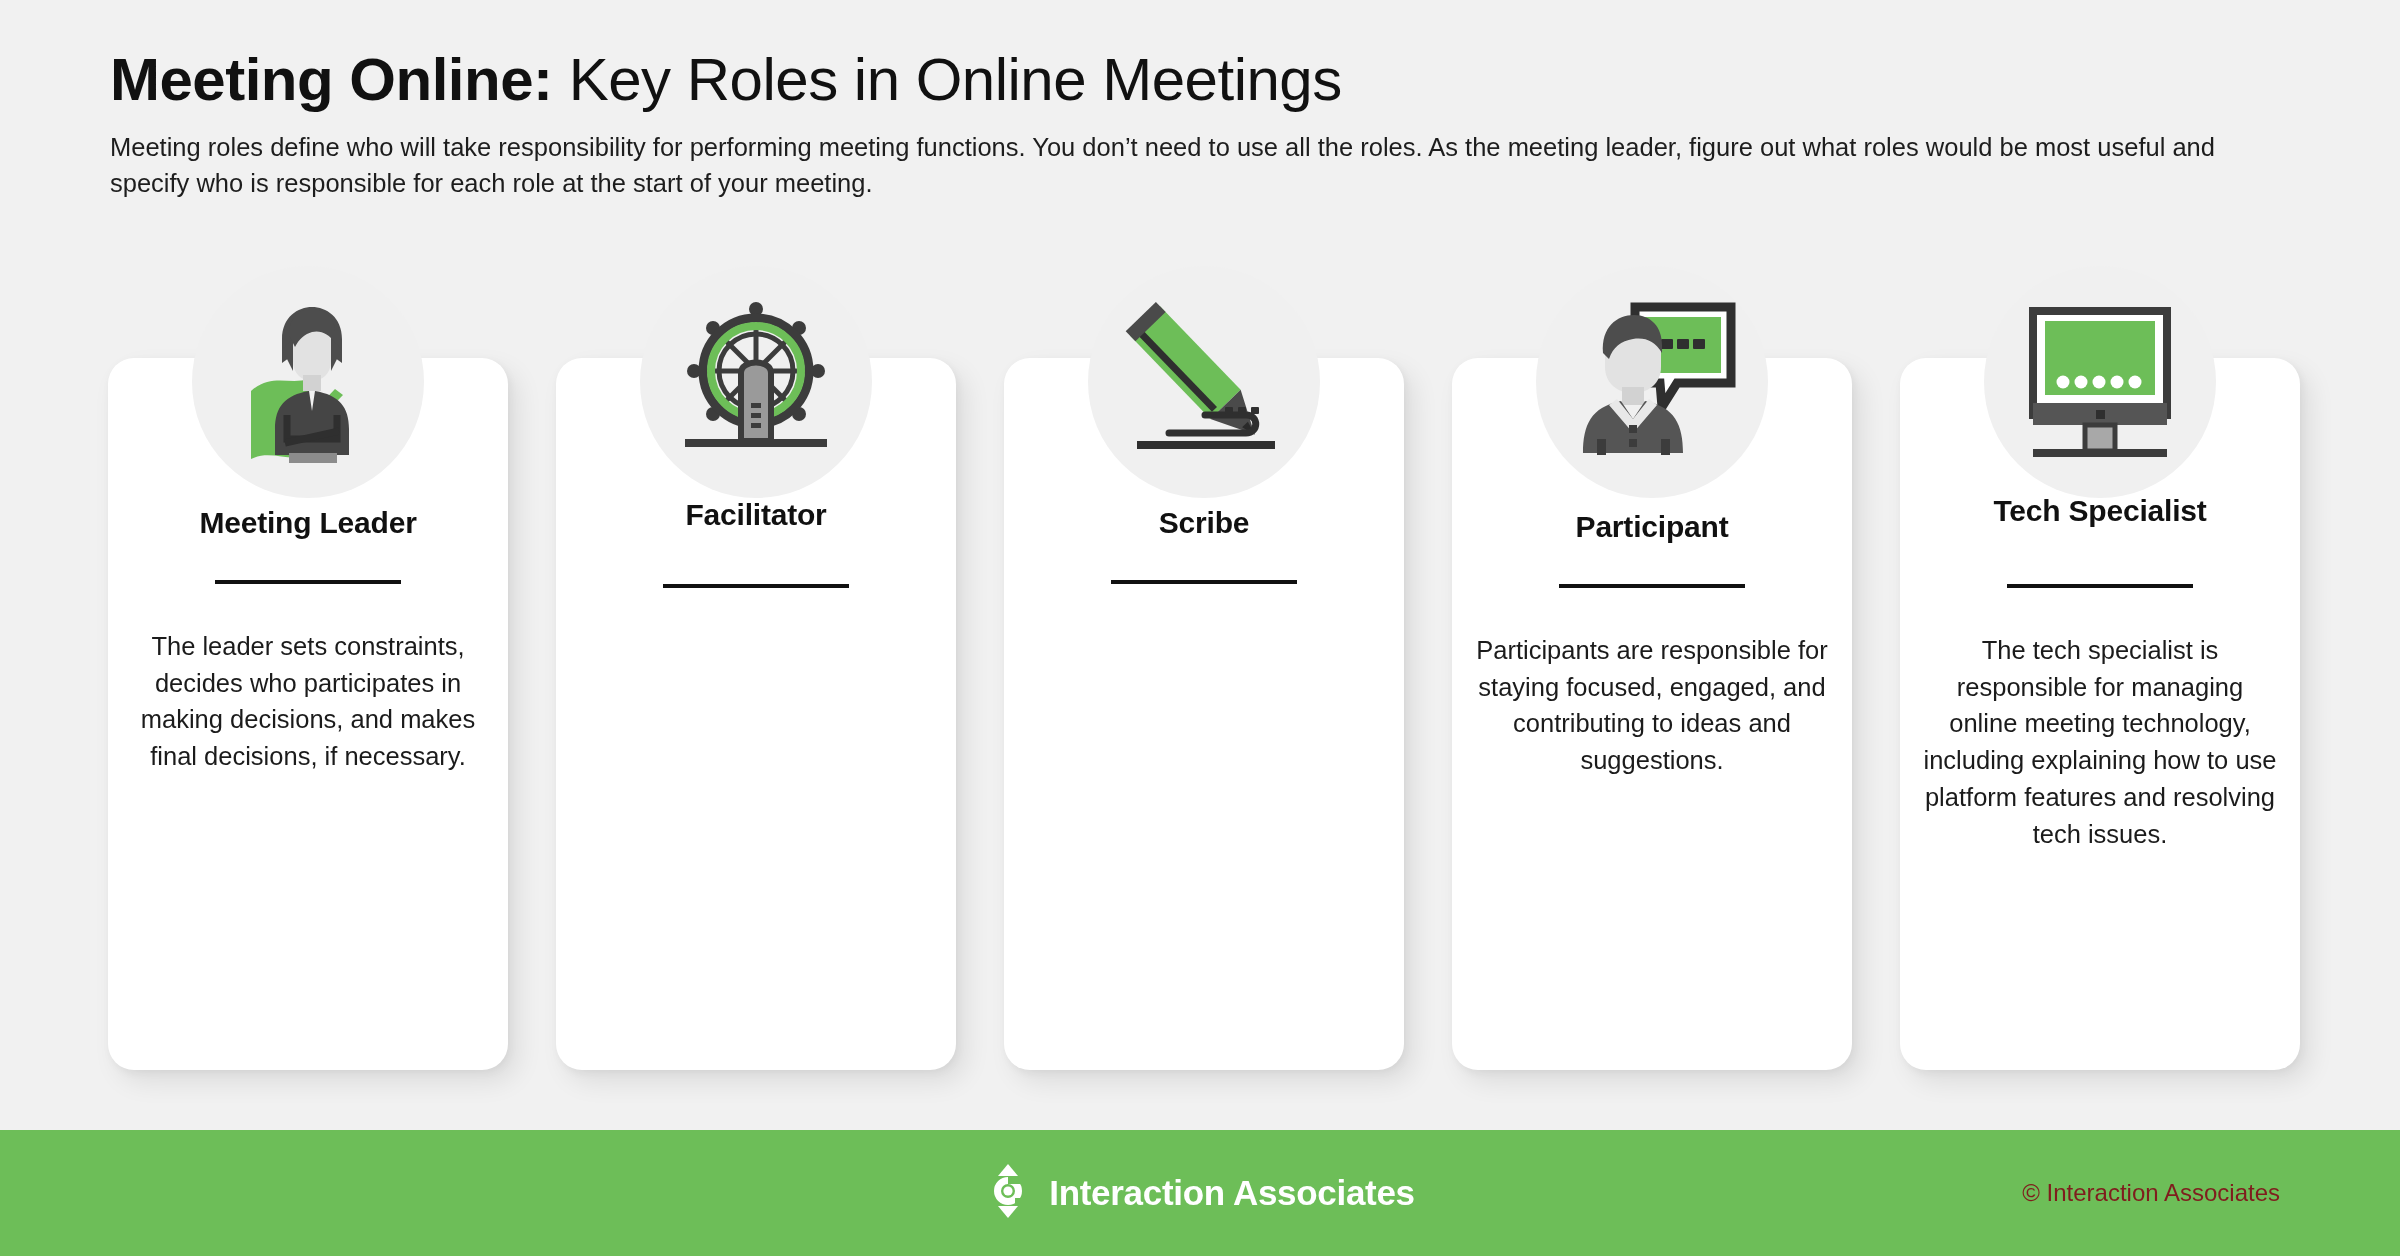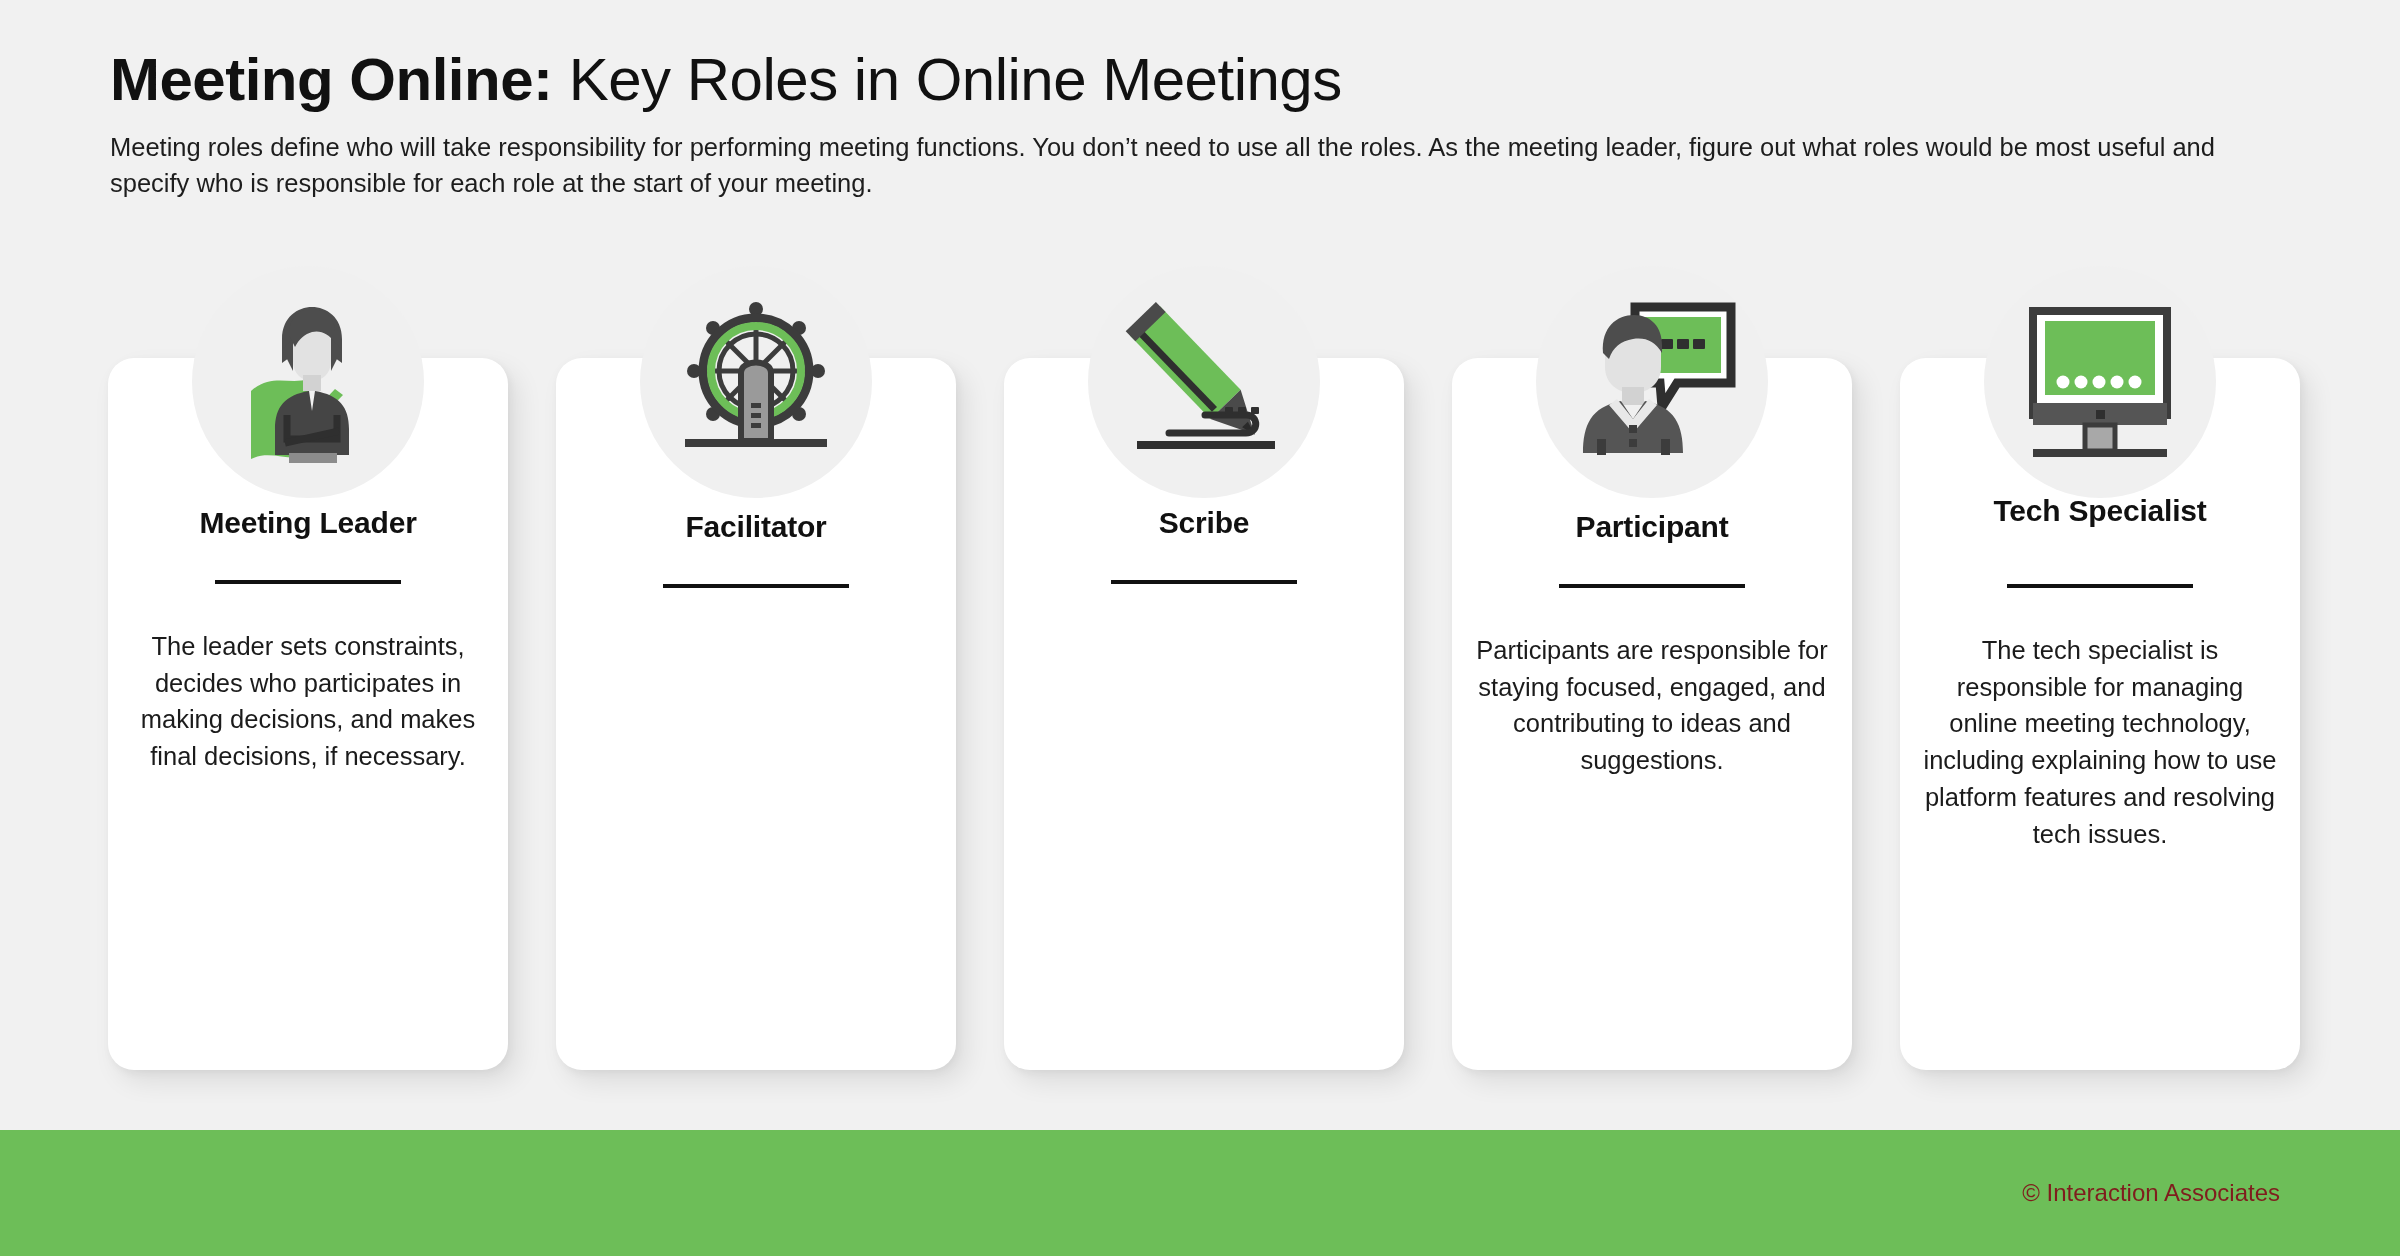--- a/index.html
+++ b/index.html
@@ -58,21 +58,21 @@
     width: 186px; height: 4px; background: #111111;
   }
   .card-body {
     position: absolute; left: 22px; right: 22px;
     text-align: center; font-size: 25.5px; line-height: 1.44;
     color: #1b1b1b; font-weight: 400;
   }
 
   
   .card.c1 .card-title { top: 148px; }  .card.c1 .divider { top: 222px; } .card.c1 .card-body { top: 270px; }
-  .card.c2 .card-title { top: 152px; }  .card.c2 .divider { top: 226px; } .card.c2 .card-body { top: 274px; }
+  .card.c2 .card-title { top: 140px; }  .card.c2 .divider { top: 226px; } .card.c2 .card-body { top: 274px; }
   .card.c3 .card-title { top: 148px; }  .card.c3 .divider { top: 222px; } .card.c3 .card-body { top: 270px; }
   .card.c4 .card-title { top: 152px; }  .card.c4 .divider { top: 226px; } .card.c4 .card-body { top: 274px; }
   .card.c5 .card-title { top: 136px; }  .card.c5 .divider { top: 226px; } .card.c5 .card-body { top: 274px; }
 
   
   .footer {
     position: absolute; left: 0; bottom: 0;
     width: 2400px; height: 126px;
     background: #6dbe58;
     display: flex; align-items: center; justify-content: center;
@@ -266,16 +266,29 @@
         </svg>
       </div>
       <div class="card-title">Tech Specialist</div>
       <div class="divider"></div>
       <div class="card-body">The tech specialist is responsible for managing online meeting technology, including explaining how to use platform features and resolving tech issues.</div>
     </div>
 
   </div>
 
   <div class="footer">
+    <div class="footer-brand">
+      <span>
+        <svg width="46" height="58" viewBox="0 0 46 58" aria-hidden="true">
+          <polygon points="23,2 33,14 13,14" fill="#ffffff"></polygon>
+          <polygon points="23,56 13,44 33,44" fill="#ffffff"></polygon>
+          <path d="M23 15 A14 14 0 1 0 23 43 A14 14 0 0 0 23 15 Z M23 22 A7 7 0 1 1 23 36 A7 7 0 0 1 23 22 Z" fill="#ffffff"></path>
+          <rect x="23" y="15" width="16" height="7" fill="#6dbe58"></rect>
+          <rect x="30" y="36" width="13" height="7" fill="#6dbe58"></rect>
+          <circle cx="23" cy="29" r="4.6" fill="#ffffff"></circle>
+        </svg>
+      </span>
+      <span class="footer-brand-name">Interaction Associates</span>
+    </div>
     <div class="footer-copyright">© Interaction Associates</div>
   </div>
 
 </div>
 
 </body></html>

